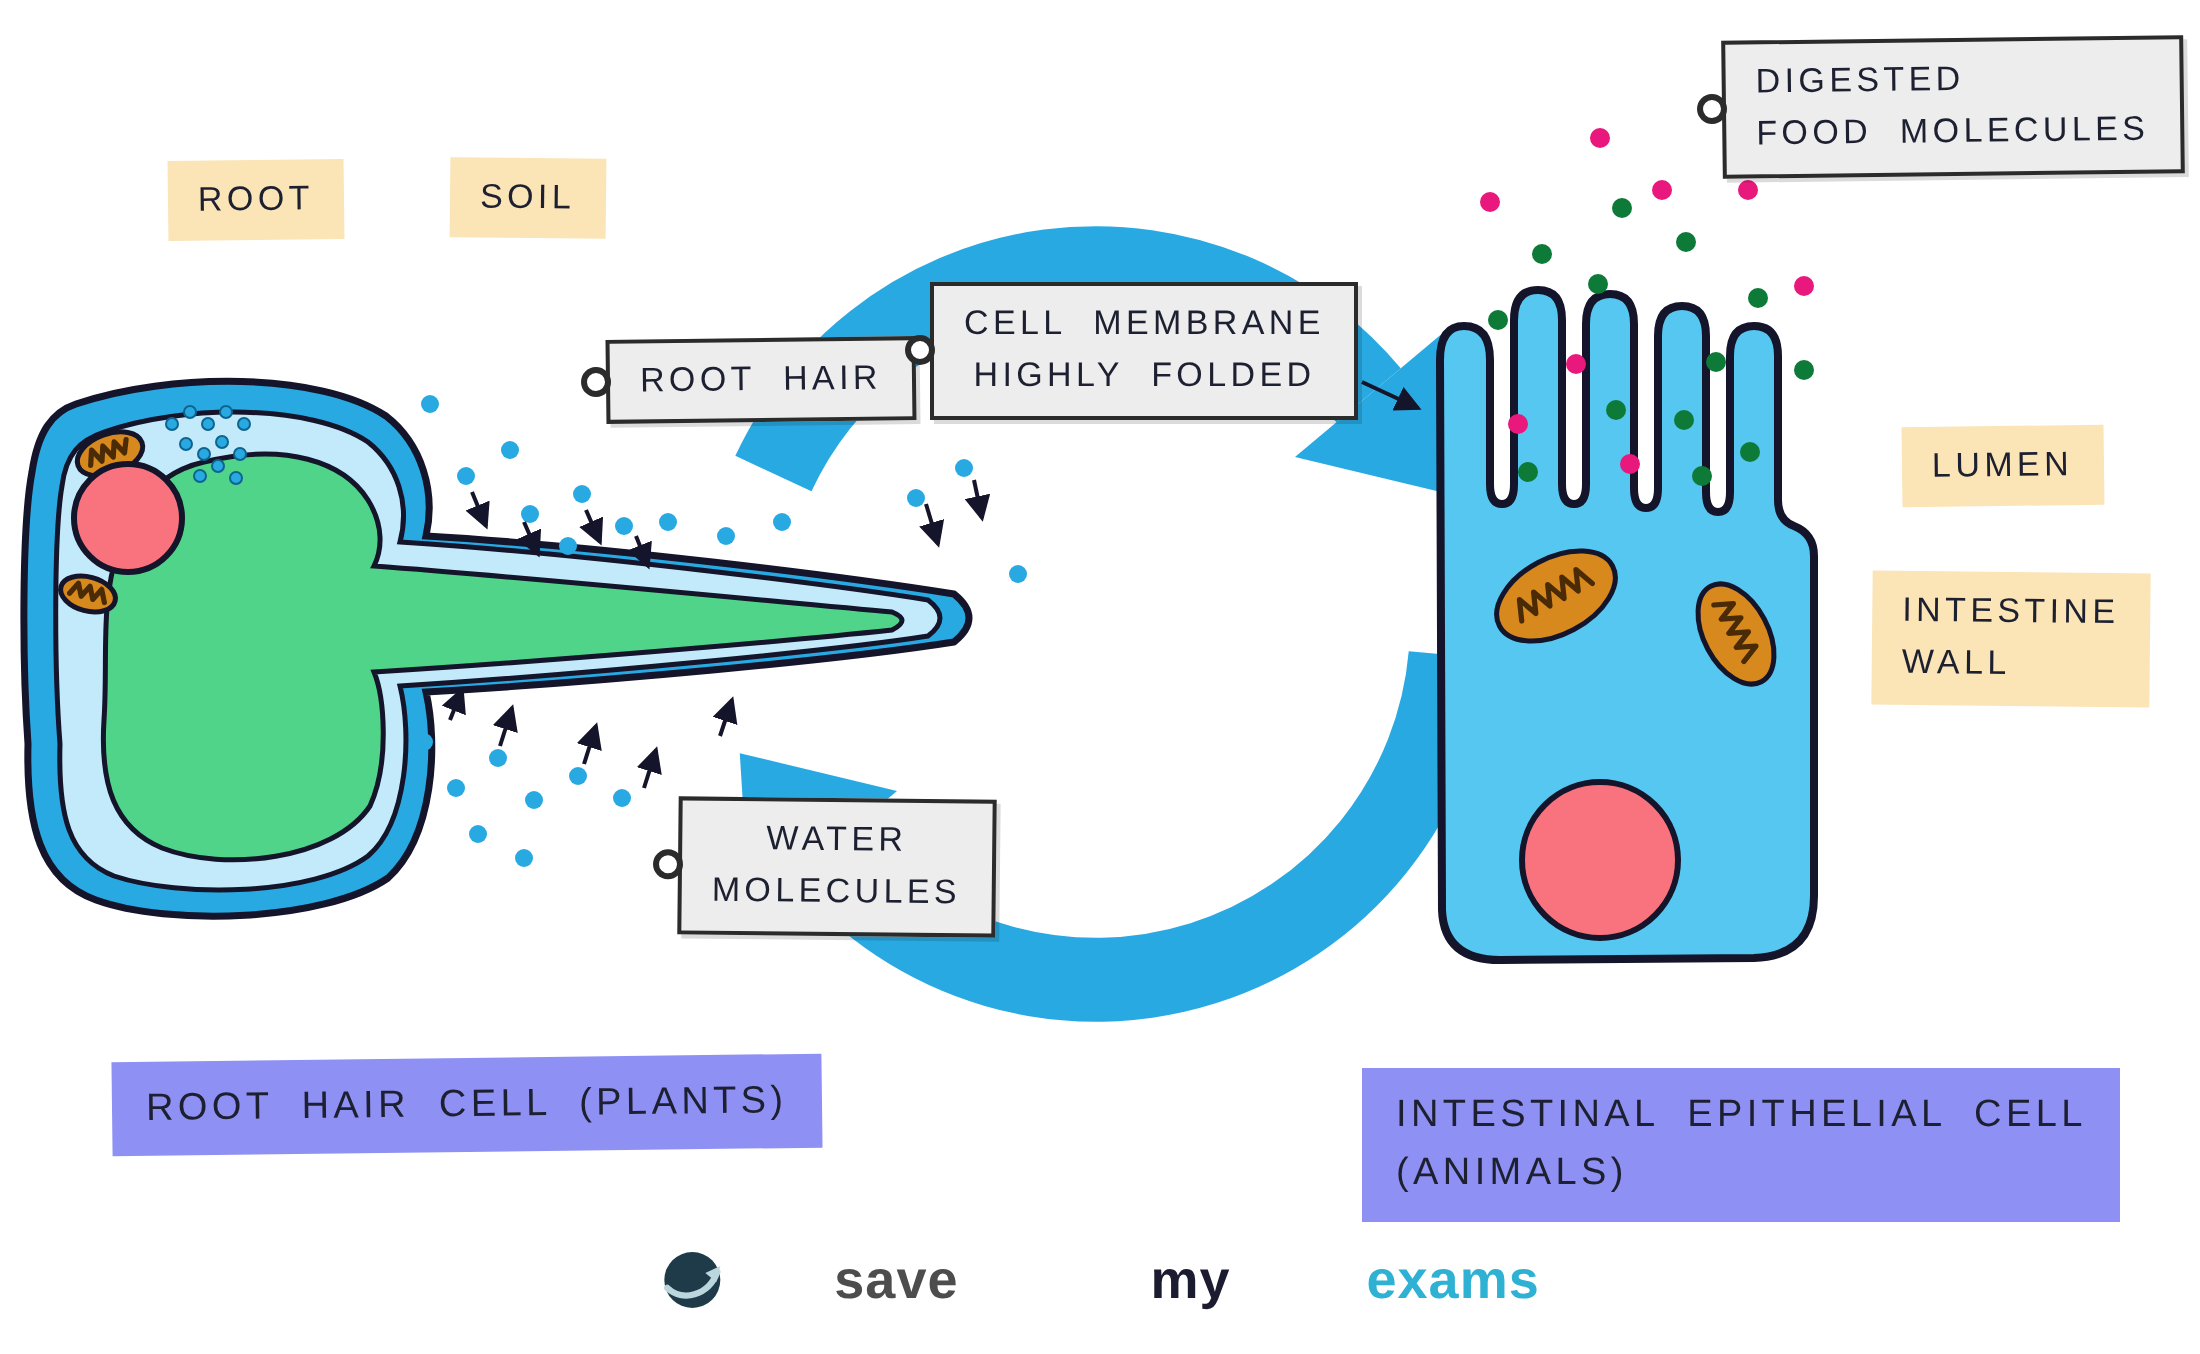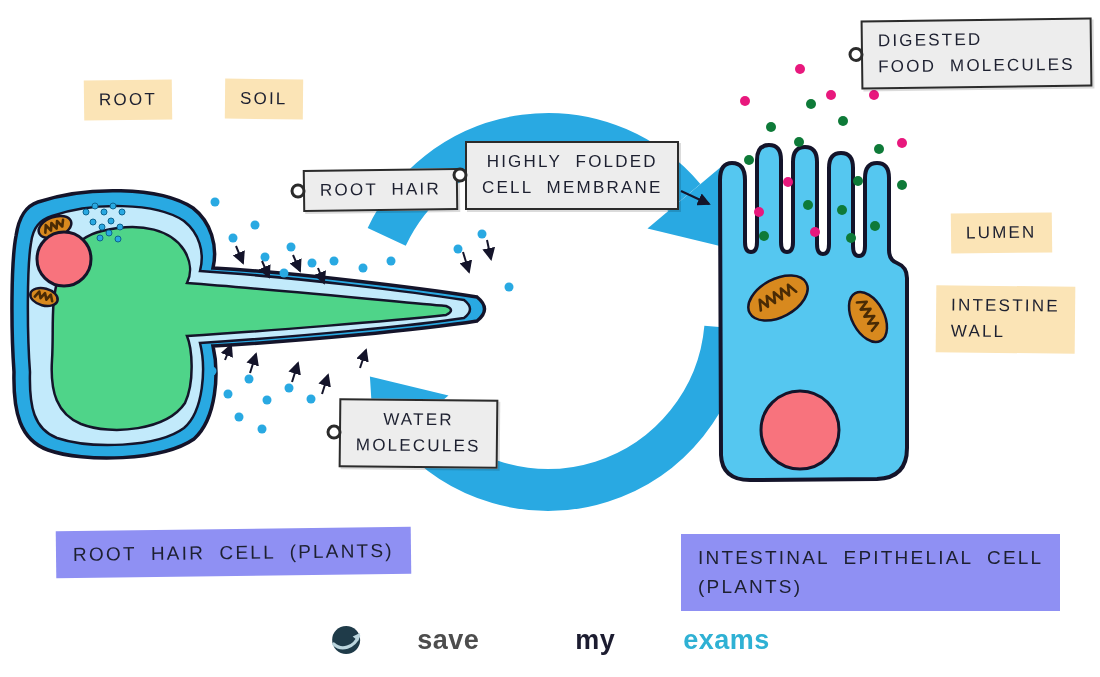--- a/index.html
+++ b/index.html
@@ -188,22 +188,22 @@
 
     <line class="leader-arrow" x1="681" y1="191" x2="709" y2="204" marker-end="url(#arrowhead)"></line>
   </svg>
 
   <div class="lbl peach-label r-m1" style="left:84px; top:80px;">ROOT</div>
   <div class="lbl peach-label r-p1" style="left:225px; top:79px;">SOIL</div>
 
   <div class="lbl grey-tag r-m1" style="left:303px; top:169px;">ROOT HAIR</div>
 
   <div class="lbl grey-tag center-text" style="left:465px; top:141px;">
+    <div>CELL MEMBRANE</div>
     <div>HIGHLY FOLDED</div>
-    <div>CELL MEMBRANE</div>
   </div>
 
   <div class="lbl grey-tag center-text r-p1" style="left:339px; top:399px;">
     <div>WATER</div>
     <div>MOLECULES</div>
   </div>
 
   <div class="lbl grey-tag r-m1" style="left:861px; top:19px;">
     <div>DIGESTED</div>
     <div>FOOD MOLECULES</div>
@@ -213,21 +213,21 @@
 
   <div class="lbl peach-label r-p1" style="left:936px; top:286px;">
     <div>INTESTINE</div>
     <div>WALL</div>
   </div>
 
   <div class="lbl purple-label r-m1" style="left:56px; top:529px;">ROOT HAIR CELL (PLANTS)</div>
 
   <div class="lbl purple-label" style="left:681px; top:534px;">
     <div>INTESTINAL EPITHELIAL CELL</div>
-    <div>(PLANTS)</div>
+    <div>(ANIMALS)</div>
   </div>
 
   <div class="logo">
     <svg class="logo-icon" width="32" height="32" viewBox="0 0 32 32">
       <circle cx="16" cy="16" r="14" fill="#1f3b49"></circle>
       <path d="M 3.5,20 C 11,27 24,24 28.5,12" stroke="#bcd6de" stroke-width="3.2" fill="none" stroke-linecap="round"></path>
       <polygon points="30,9 22.5,12.5 28,17" fill="#bcd6de"></polygon>
     </svg>
     <span class="lw1">save</span>
     <span class="lw2">my</span>

